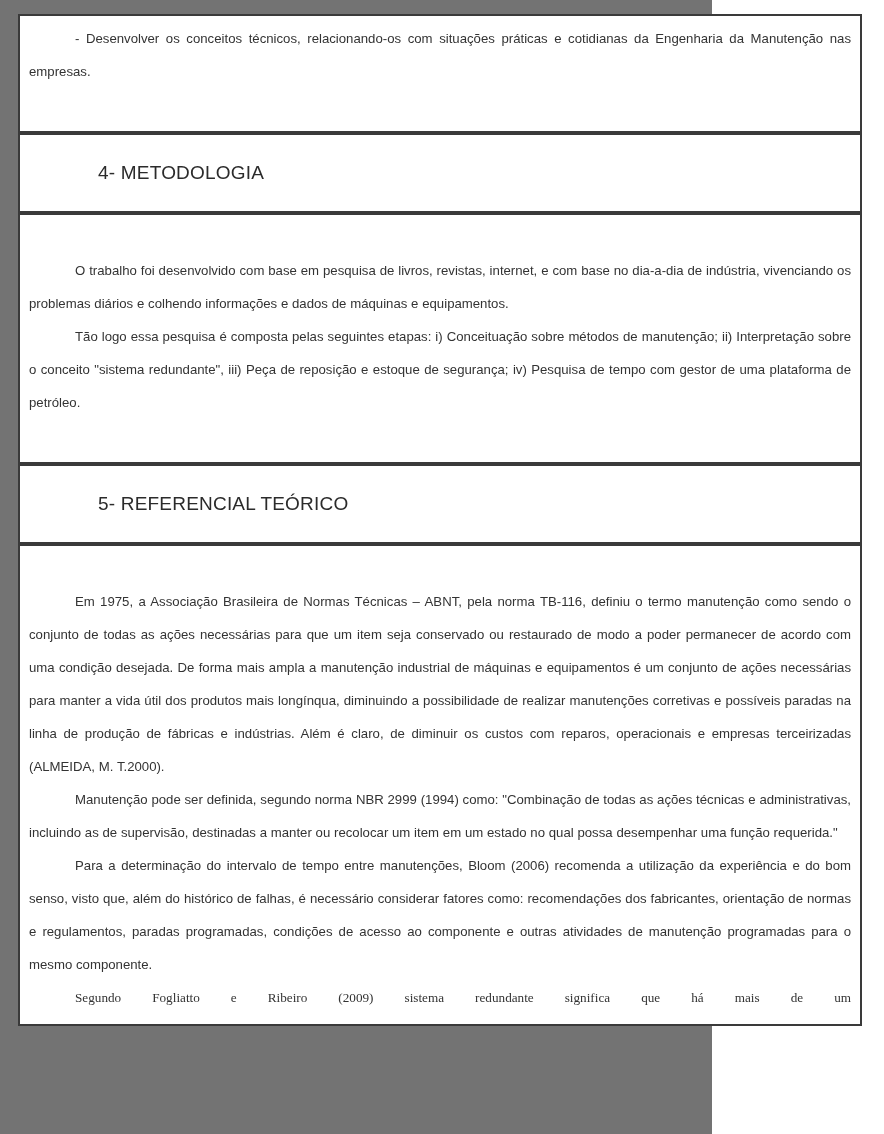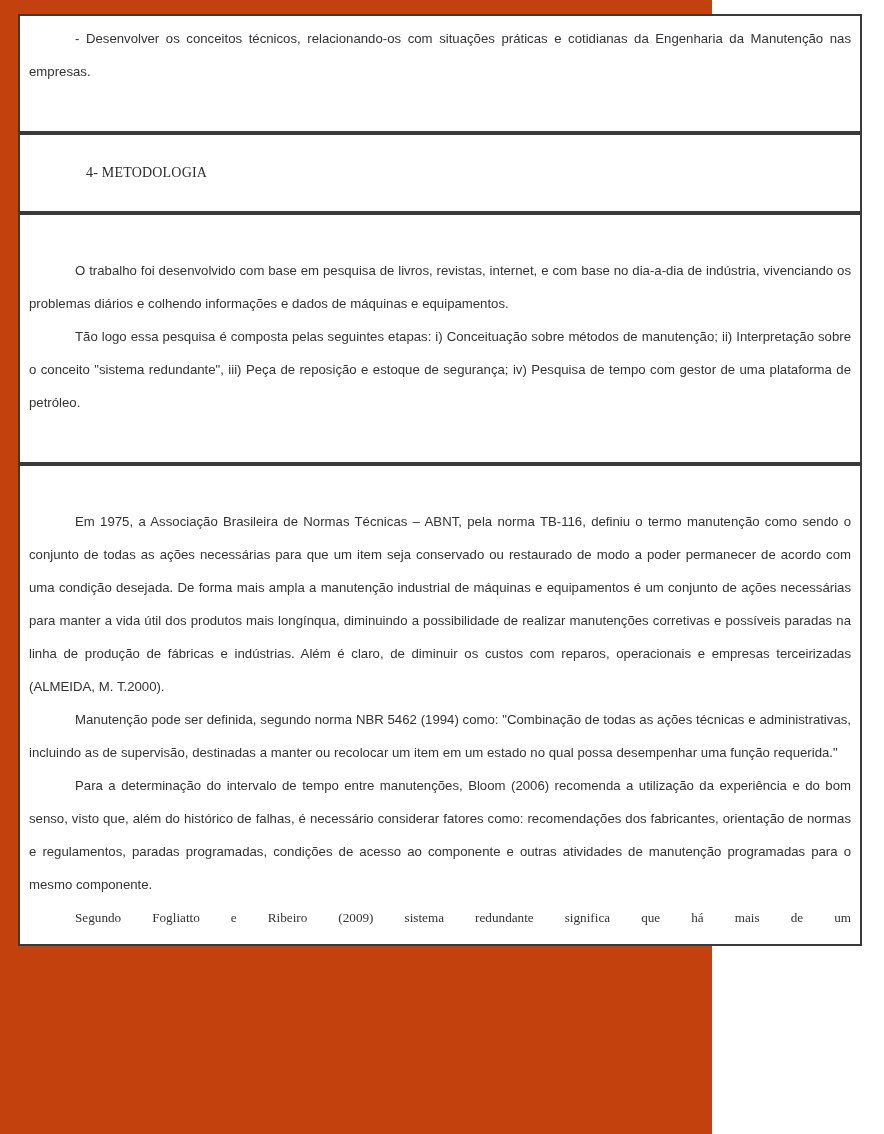--- a/index.html
+++ b/index.html
@@ -14,21 +14,21 @@
     overflow: hidden;
     font-family: "Liberation Sans", "DejaVu Sans", sans-serif;
     color: #2b2b2b;
     -webkit-font-smoothing: antialiased;
   }
 
   .page {
     position: relative;
     width: 712px;
     height: 1134px;
-    background: #c2410c;
+    background: #737373;
     box-sizing: border-box;
   }
 
   
   .doc-table {
     position: absolute;
     left: 18px;
     top: 14px;
     width: 844px;
     border-collapse: separate;
@@ -49,29 +49,28 @@
 
   .heading-cell {
     background: #e2e2e2;
     padding: 0;
     height: 80px;
     position: relative;
   }
 
   .heading-text {
     position: absolute;
-    left: 66px;
+    left: 78px;
     top: 50%;
     transform: translateY(-52%);
-    font-size: 14px;
+    font-size: 19px;
     font-weight: 400;
     letter-spacing: 0.2px;
     color: #2b2b2b;
     white-space: nowrap;
-    font-family: Liberation Serif, serif;
   }
 
   p.para {
     margin: 0;
     font-size: 13.2px;
     line-height: 33px;
     text-align: justify;
     text-indent: 46px;
     color: #333333;
     hyphens: none;
@@ -119,26 +118,31 @@
 
       <tr>
         <td class="cell body-cell cell-metodologia">
           <span class="spacer-line"></span>
           <p class="para">O trabalho foi desenvolvido com base em pesquisa de livros, revistas, internet, e com base no dia-a-dia de indústria, vivenciando os problemas diários e colhendo informações e dados de máquinas e equipamentos.</p>
           <p class="para">Tão logo essa pesquisa é composta pelas seguintes etapas: i) Conceituação sobre métodos de manutenção; ii) Interpretação sobre o conceito "sistema redundante", iii) Peça de reposição e estoque de segurança; iv) Pesquisa de tempo com gestor de uma plataforma de petróleo.</p>
           <span class="spacer-line"></span>
         </td>
       </tr>
 
+      <tr>
+        <td class="cell heading-cell">
+          <div class="heading-text">5- REFERENCIAL TEÓRICO</div>
+        </td>
+      </tr>
 
       <tr>
         <td class="cell body-cell cell-referencial">
           <span class="spacer-line"></span>
           <p class="para">Em 1975, a Associação Brasileira de Normas Técnicas – ABNT, pela norma TB-116, definiu o termo manutenção como sendo o conjunto de todas as ações necessárias para que um item seja conservado ou restaurado de modo a poder permanecer de acordo com uma condição desejada. De forma mais ampla a manutenção industrial de máquinas e equipamentos é um conjunto de ações necessárias para manter a vida útil dos produtos mais longínqua, diminuindo a possibilidade de realizar manutenções corretivas e possíveis paradas na linha de produção de fábricas e indústrias. Além é claro, de diminuir os custos com reparos, operacionais e empresas terceirizadas (ALMEIDA, M. T.2000).</p>
-          <p class="para">Manutenção pode ser definida, segundo norma NBR 5462 (1994) como: "Combinação de todas as ações técnicas e administrativas, incluindo as de supervisão, destinadas a manter ou recolocar um item em um estado no qual possa desempenhar uma função requerida."</p>
+          <p class="para">Manutenção pode ser definida, segundo norma NBR 2999 (1994) como: "Combinação de todas as ações técnicas e administrativas, incluindo as de supervisão, destinadas a manter ou recolocar um item em um estado no qual possa desempenhar uma função requerida."</p>
           <p class="para">Para a determinação do intervalo de tempo entre manutenções, Bloom (2006) recomenda a utilização da experiência e do bom senso, visto que, além do histórico de falhas, é necessário considerar fatores como: recomendações dos fabricantes, orientação de normas e regulamentos, paradas programadas, condições de acesso ao componente e outras atividades de manutenção programadas para o mesmo componente.</p>
           <p class="para stretch-last">
             <span class="lastline" style="text-indent: 46px;">Segundo Fogliatto e Ribeiro (2009) sistema redundante significa que há mais de um</span>
           </p>
         </td>
       </tr>
 
     </tbody>
   </table>
 

